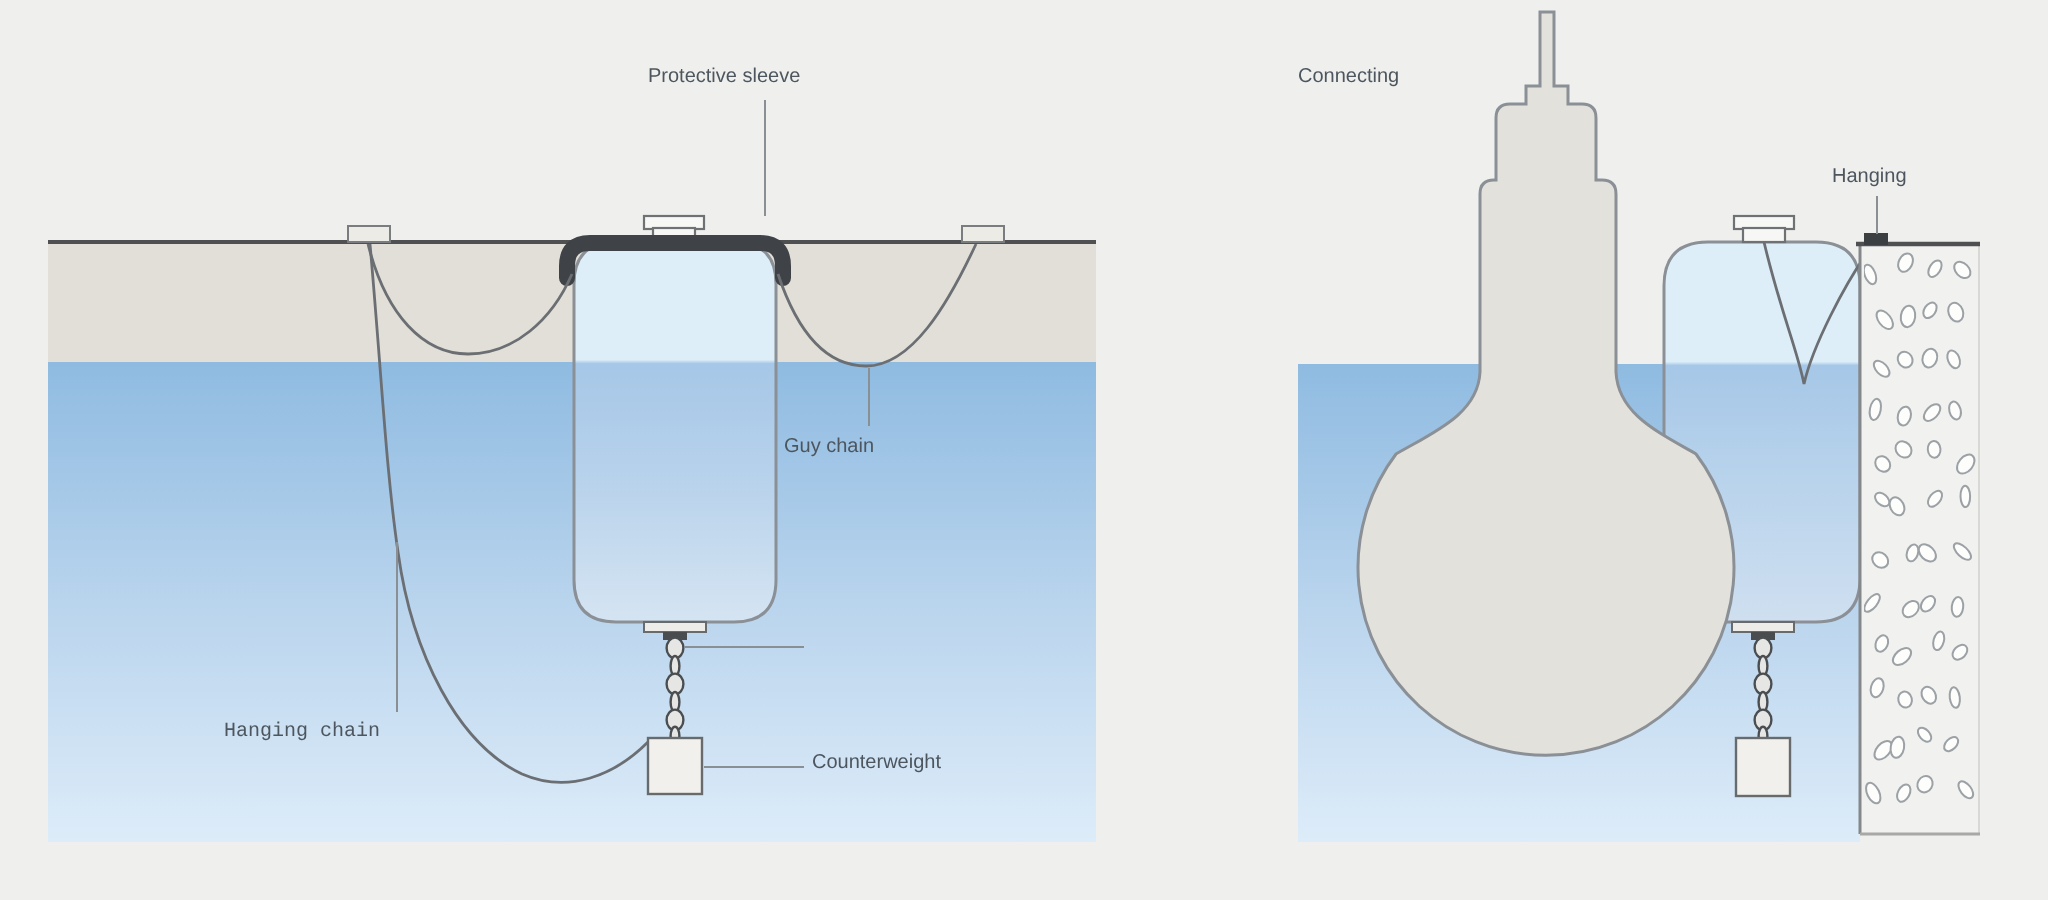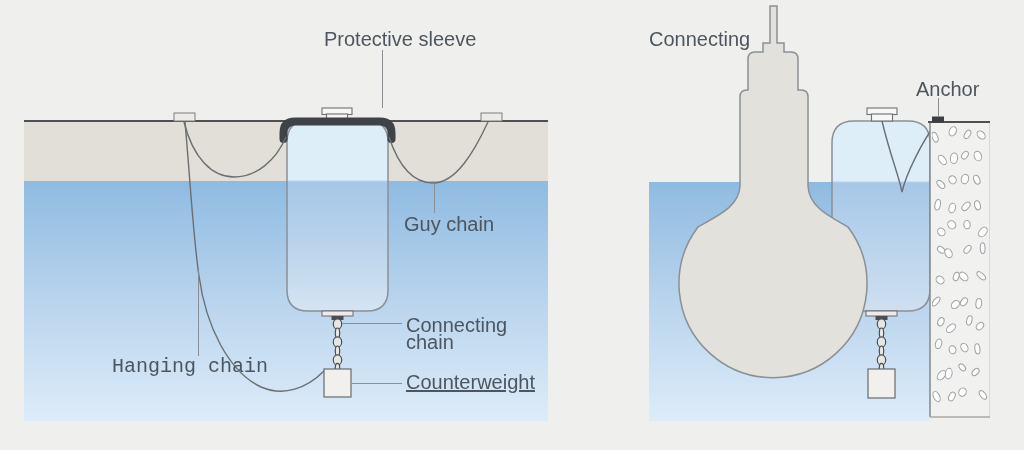--- a/index.html
+++ b/index.html
@@ -30,23 +30,24 @@
   .pebble{fill:#fdfdfc;stroke:#9ba1a5;stroke-width:1;}
   .bolt{fill:#3c3f42;}
   .chain-line{stroke:#3e4144;stroke-width:1.4;}
   .chain-pin{fill:#4a4d50;}
   .link{fill:#e6e6e4;stroke:#4b4e51;stroke-width:1.2;}
   .weight{fill:#f1f0ec;stroke:#686b6e;stroke-width:1.2;}
   .flange{fill:#edece8;stroke:#686b6e;stroke-width:1;}
   
   .label{
     position:absolute;
-    font-size:20px;line-height:16.5px;
+    font-size:10px;line-height:16.5px;
     color:var(--text);
     white-space:nowrap;
+    text-align:right;
   }
   .label.wrap{white-space:normal;width:92px;}
   .pointer{position:absolute;background:var(--pointer);}
 </style>
 </head>
 <body>
 
 <div class="stage">
 
   <svg class="scene" width="1024" height="450" viewBox="0 0 1024 450">
@@ -202,19 +203,18 @@
   </svg>
 
   <div class="pointer" style="left:382px;top:50px;width:1px;height:58px;"></div>
   <div class="pointer" style="left:434px;top:184px;width:1px;height:29px;"></div>
   <div class="pointer" style="left:197.5px;top:271px;width:1px;height:85px;"></div>
   <div class="pointer" style="left:342px;top:323px;width:60px;height:1px;"></div>
   <div class="pointer" style="left:352px;top:383px;width:50px;height:1px;"></div>
   <div class="pointer" style="left:937.5px;top:98px;width:1px;height:19px;"></div>
 
   <div class="label" style="left:324px;top:31px;">Protective sleeve</div>
-  <div class="label" style="left:404px;top:216px;">Guy chain</div>
+  <div class="label" style="left:392px;top:216px;">Guy chain</div>
   <div class="label" style="left:112px;top:359px;font-family:Liberation Mono, monospace;">Hanging chain</div>
-  <div class="label wrap" style="left:406px;top:317px;">Connecting chain</div>
-  <div class="label" style="left:406px;top:374px;text-decoration:underline;">Counterweight</div>
+  <div class="label" style="left:406px;top:374px;">Counterweight</div>
   <div class="label" style="left:649px;top:31px;">Connecting</div>
-  <div class="label" style="left:916px;top:81px;">Anchor</div>
+  <div class="label" style="left:916px;top:81px;">Hanging</div>
 </div>
 
 </body></html>

